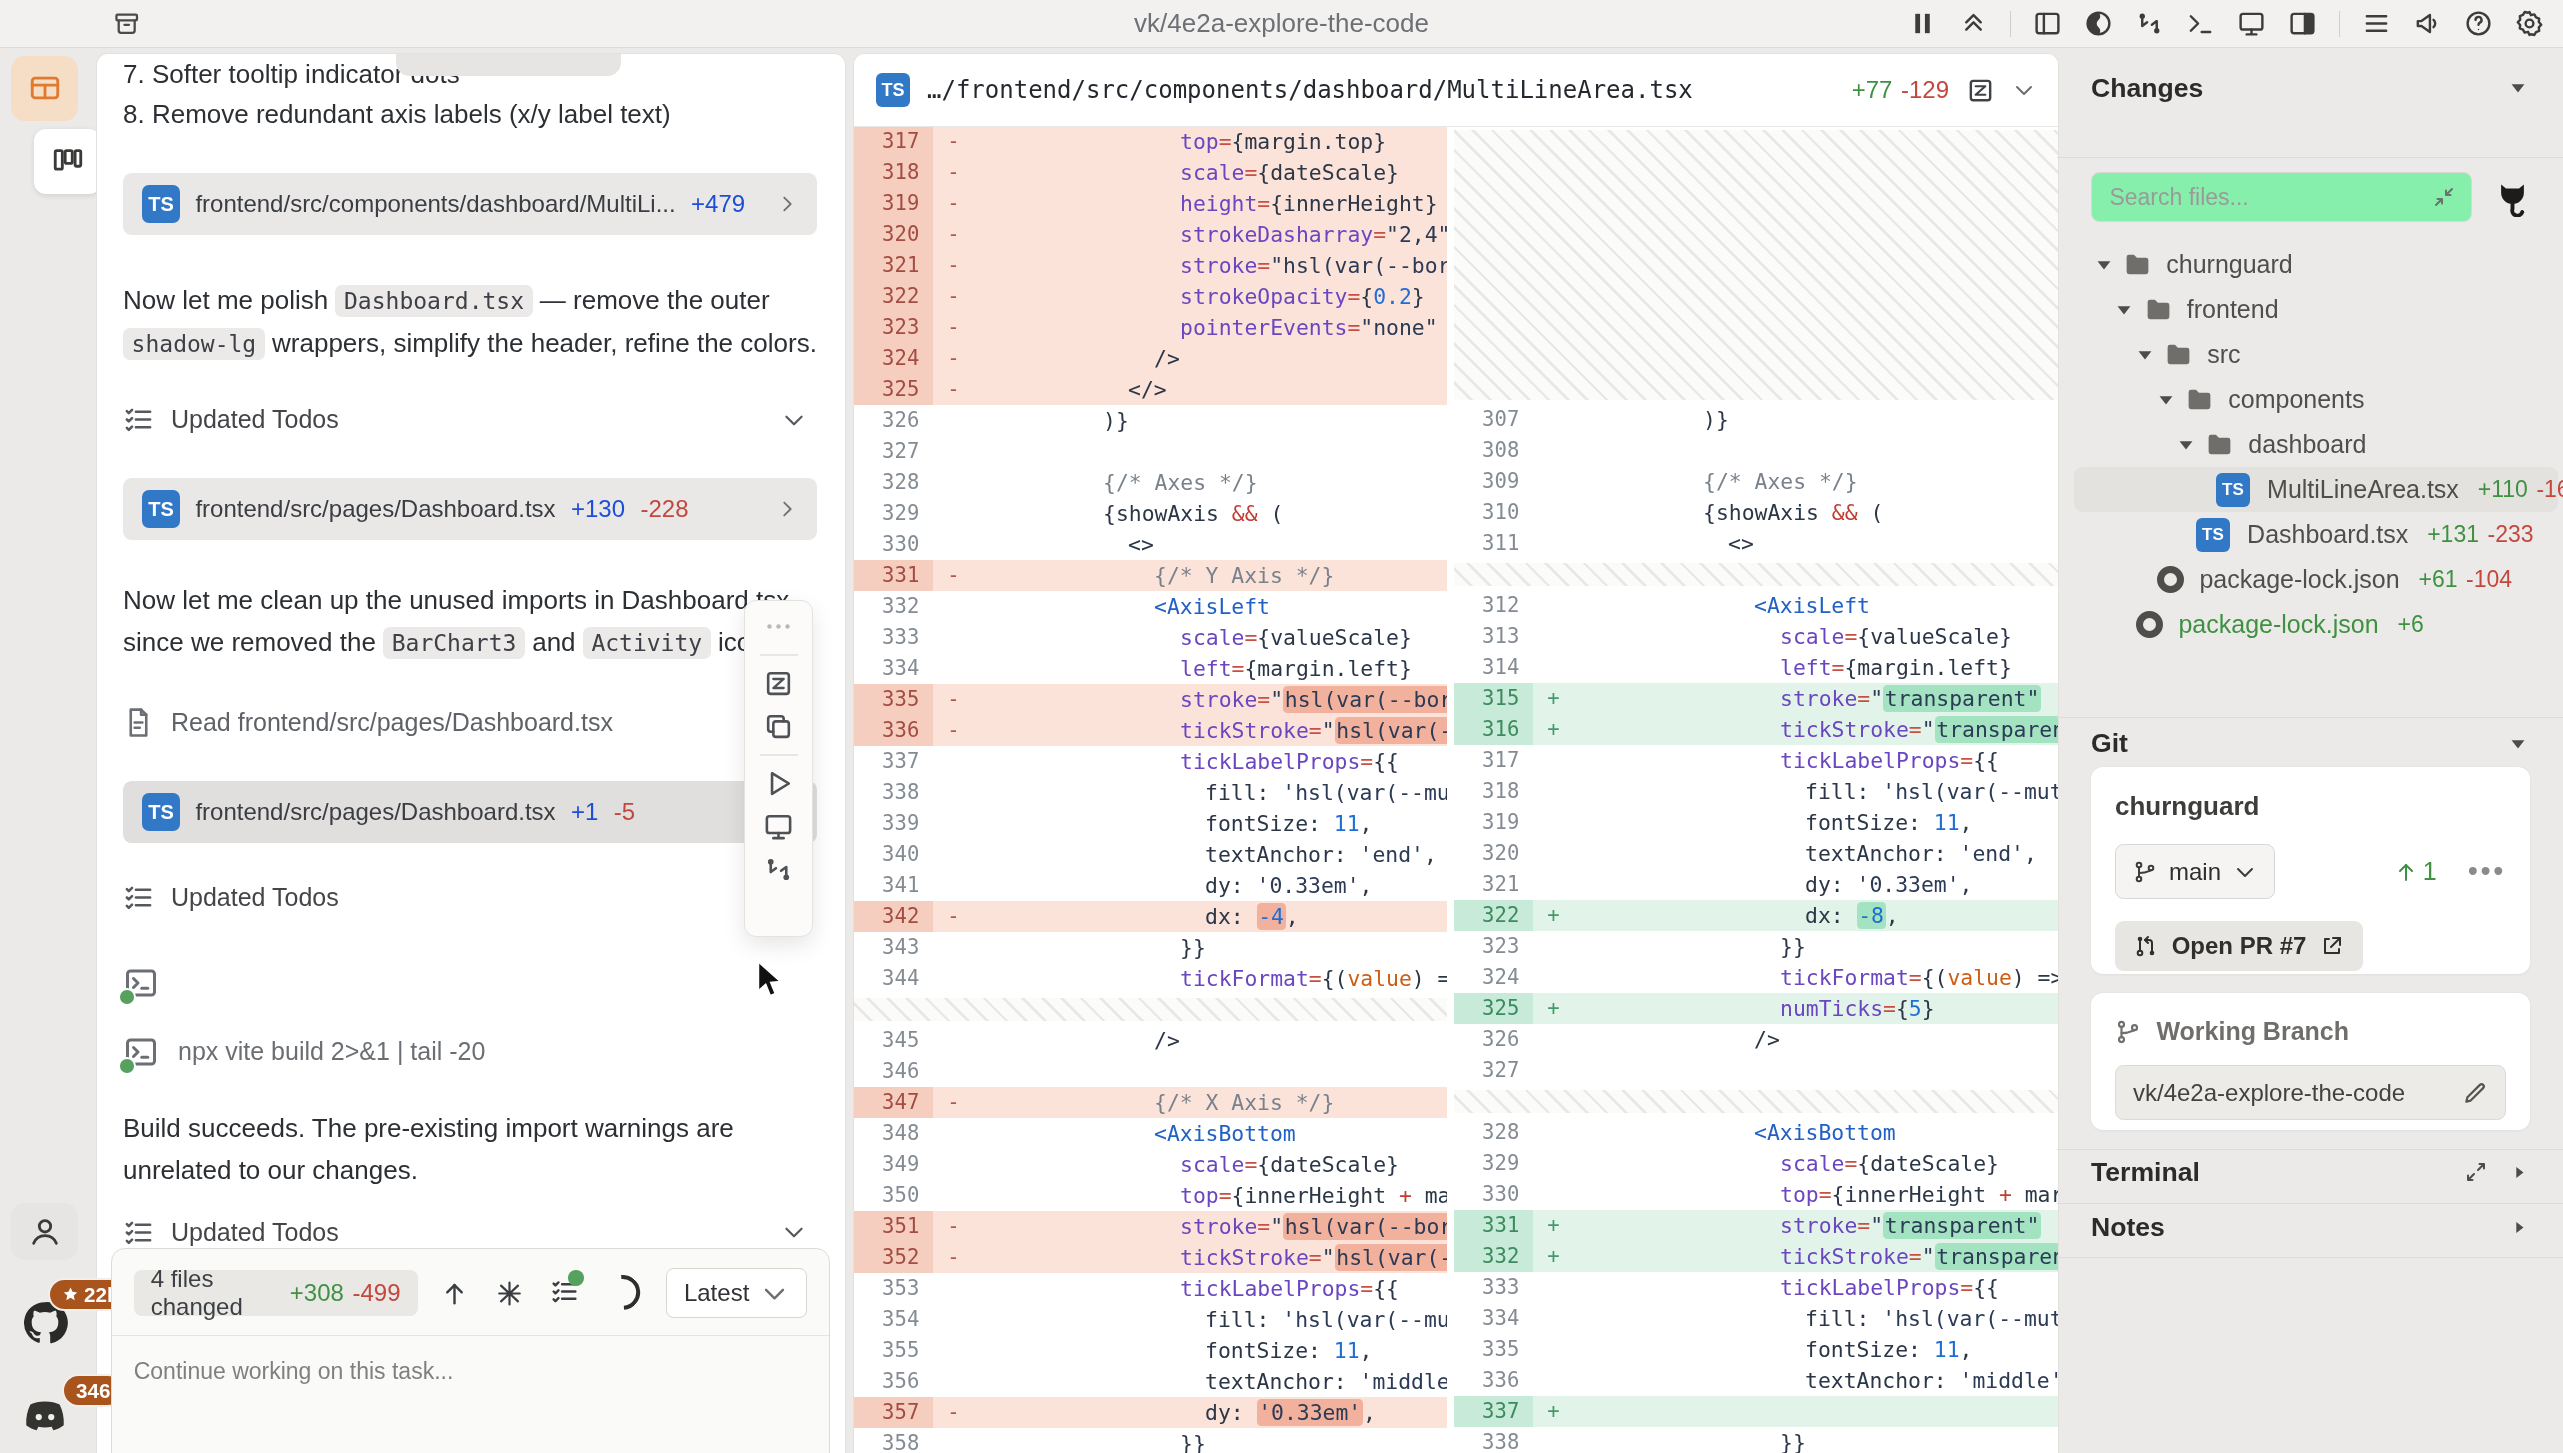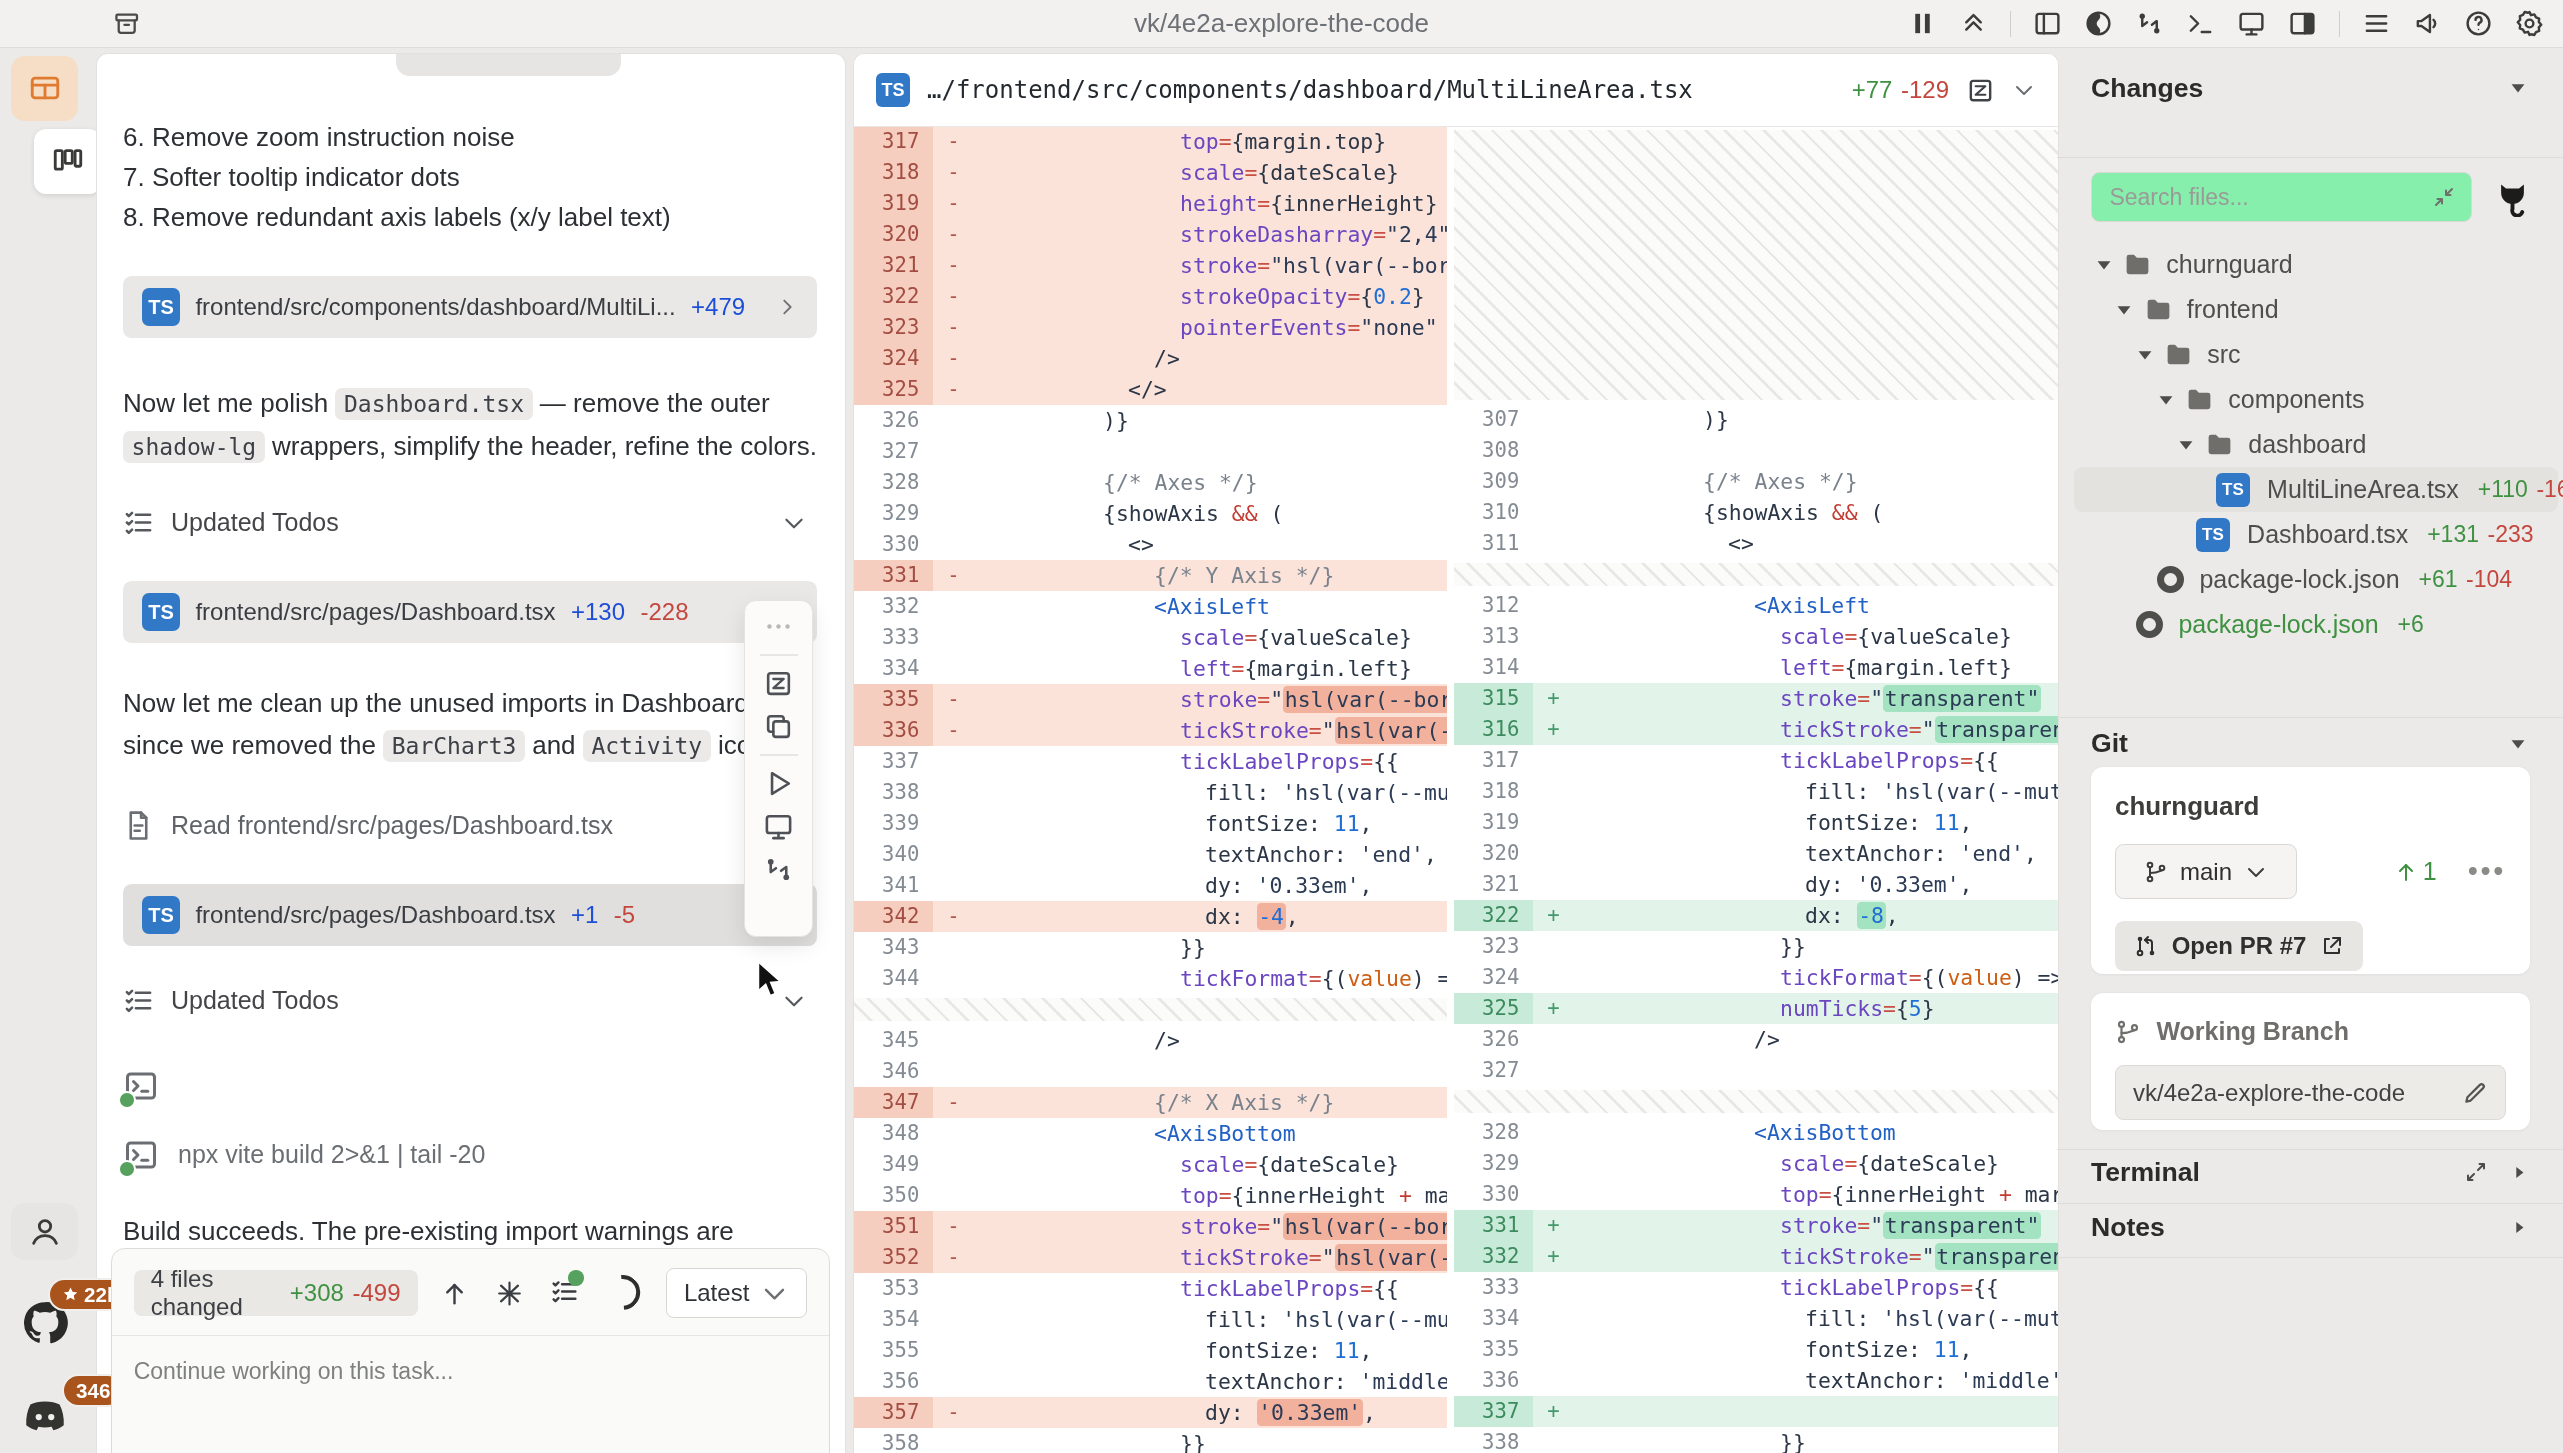--- a/index.html
+++ b/index.html
@@ -150,21 +150,21 @@
   .trow .cnt{display:flex;gap:8.6px;margin-left:12px;font-size:23px;white-space:nowrap;}
   .trow .lab{white-space:nowrap;}
   .trow.green .lab{color:#3f9142;}
   #h-git{position:absolute;left:0;right:0;top:675px;height:43px;}
   .card{position:absolute;left:34px;right:33px;background:#fff;border-radius:12px;
         box-shadow:0 0.9px 2.6px rgba(0,0,0,.05);padding:24px;box-sizing:border-box;}
   #git-card{top:720px;height:207px;}
   #git-repo{font-size:26px;font-weight:bold;color:#3d3d3b;}
   .git-row{display:flex;align-items:center;margin-top:22px;}
   #branch-pill{height:53px;border:0.9px solid #d8d7d4;background:#f5f4f2;border-radius:8.6px;
-               display:flex;align-items:center;gap:12px;padding:0 28px;font-size:24px;color:#2f2f2d;cursor:pointer;}
+               display:flex;align-items:center;gap:12px;padding:0 17px;font-size:24px;color:#2f2f2d;cursor:pointer;}
   #branch-pill .ic{width:24px;height:24px;color:#3c3c3a;}
   #ahead{margin-left:auto;display:flex;align-items:center;gap:5.1px;color:#3f9142;font-size:25px;}
   #ahead .ic{width:24px;height:24px;}
   #git-menu{margin-left:31px;color:#8a8a87;font-size:29px;letter-spacing:2.6px;cursor:pointer;}
   #pr-chip{margin-top:22px;display:inline-flex;height:50px;background:#e7e6e3;border-radius:8.6px;
            align-items:center;gap:13.7px;padding:0 19px;font-size:24px;font-weight:bold;color:#2f2f2d;cursor:pointer;}
   #pr-chip .ic{width:24px;height:24px;color:#2f2f2d;}
   #wb-card{top:946px;height:137px;}
   #wb-head{display:flex;align-items:center;gap:15.4px;font-size:25px;font-weight:bold;color:#6f6e6b;}
   #wb-head .ic{width:26px;height:26px;color:#6f6e6b;}
@@ -322,21 +322,20 @@
       </span>
   </div>
   <div class="rail-badge" style="left:62px;top:1327px">
     <span>346</span>
   </div>
 </div>
 
 <div id="chat">
   <div id="chat-blocks">
       <div class="clip-chip"></div>
-      <div class="chat-li" style="margin-top: 63px;">6. Remove zoom instruction noise</div>
       <div class="chat-li">7. Softer tooltip indicator dots</div>
       <div class="chat-li">8. Remove redundant axis labels (x/y label text)</div>
       <div class="filechip" style="margin-top: 39px;">
         <span class="ts-badge">TS</span>
       <span class="fc-path">frontend/src/components/dashboard/MultiLi...</span>
       <span class="fc-add">+479</span>
       <span class="fc-del"></span>
         <span class="ic fc-chev">
           <svg viewBox="0 0 24 24" fill="none" stroke="currentColor" stroke-width="2" stroke-linecap="round" stroke-linejoin="round">
             <path d="M9 5l7 7-7 7"></path>

